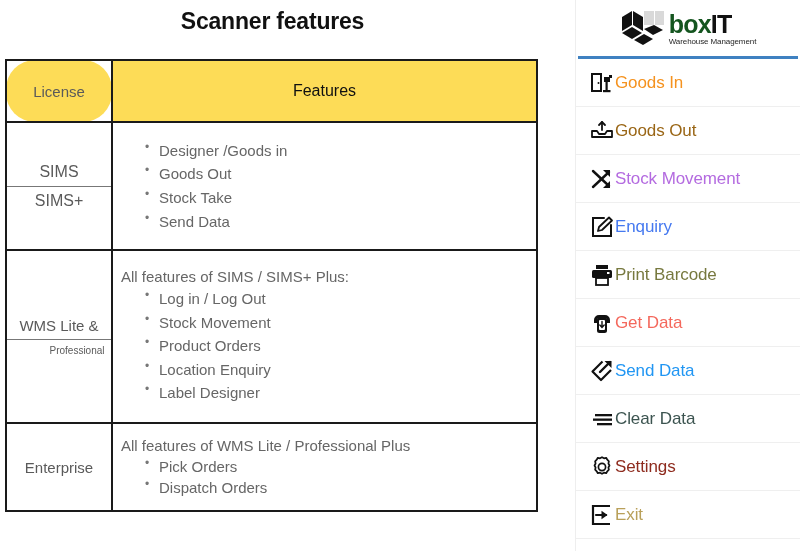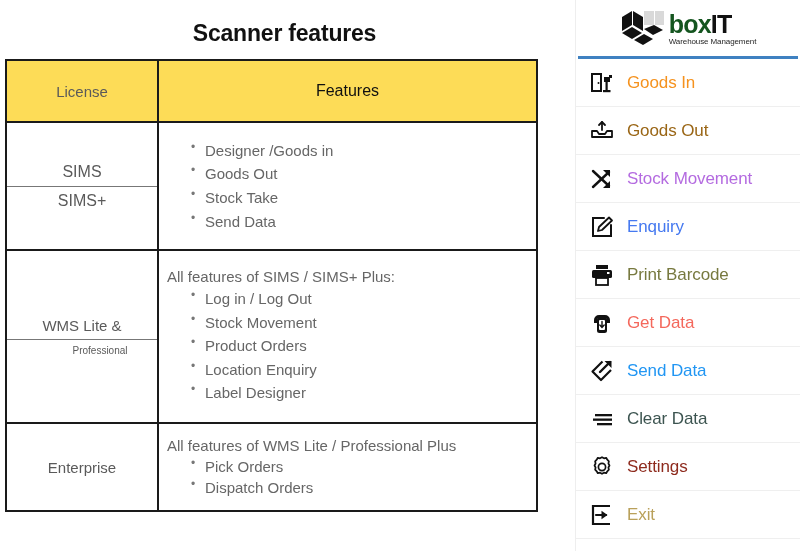--- a/index.html
+++ b/index.html
@@ -24,21 +24,21 @@
     height: 551px;
     background: #ffffff;
   }
 
   #page-title {
     text-align: center;
     font-size: 23px;
     font-weight: bold;
     color: #111111;
     letter-spacing: -0.2px;
-    margin: 12px;
+    margin: 0;
     padding: 8px 0 0 0;
     width: 545px;
   }
 
   #features-table {
     position: absolute;
     left: 5px;
     top: 59px;
     width: 533px;
     border-collapse: collapse;
@@ -53,25 +53,26 @@
   .th-cell {
     background: #FDDC57;
     text-align: center;
     font-size: 16px;
     font-weight: normal;
     color: #101010;
     height: 62px;
   }
 
   .lic-cell {
-    width: 152px;
+    width: 106px;
     text-align: center;
     font-size: 15px;
     color: #5a5a5a;
     padding: 4px 2px;
+    border-radius: 29px;
   }
   .lic-split {
     padding: 0;
   }
   .lic-split .half {
     padding: 5px 2px;
     font-size: 16px;
     color: #5a5a5a;
     text-align: center;
   }
@@ -142,21 +143,21 @@
   #menu-top-rule {
     height: 3px;
     background: #3f81c1;
     margin: 0 2px;
   }
 
   .menu-item {
     height: 48px;
     display: flex;
     align-items: center;
-    gap: 12px;
+    gap: 0;
     padding-left: 13px;
     border-bottom: 1px solid #efefef;
     cursor: pointer;
   }
   .menu-icon {
     width: 26px;
     height: 26px;
     flex: none;
     display: flex;
     align-items: center;

